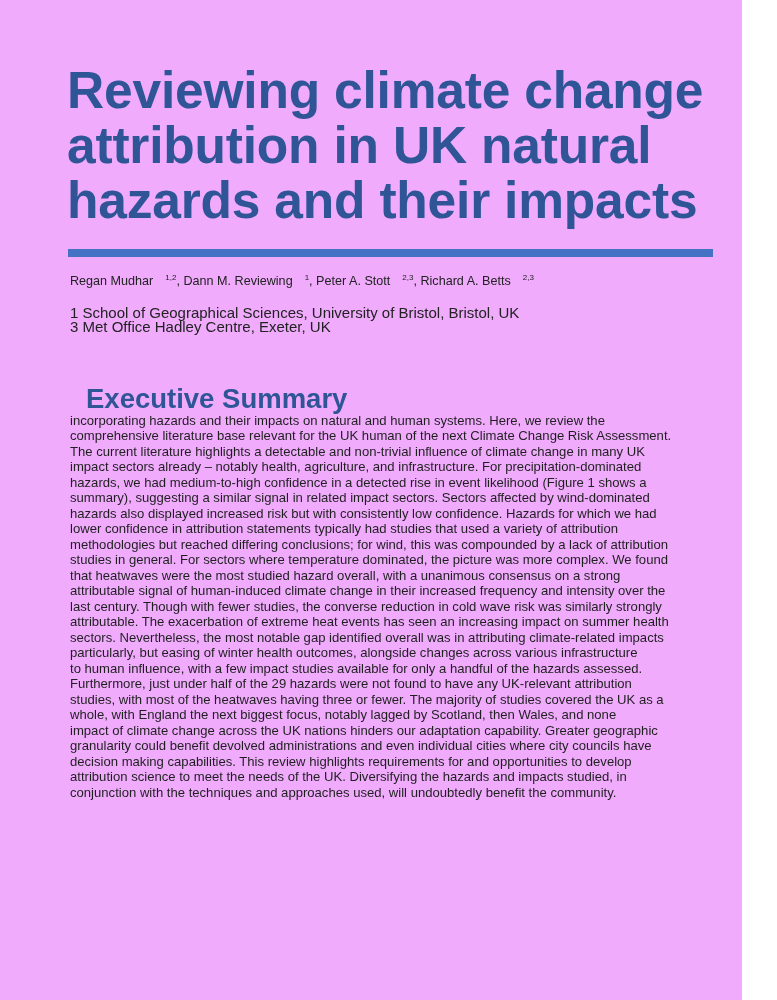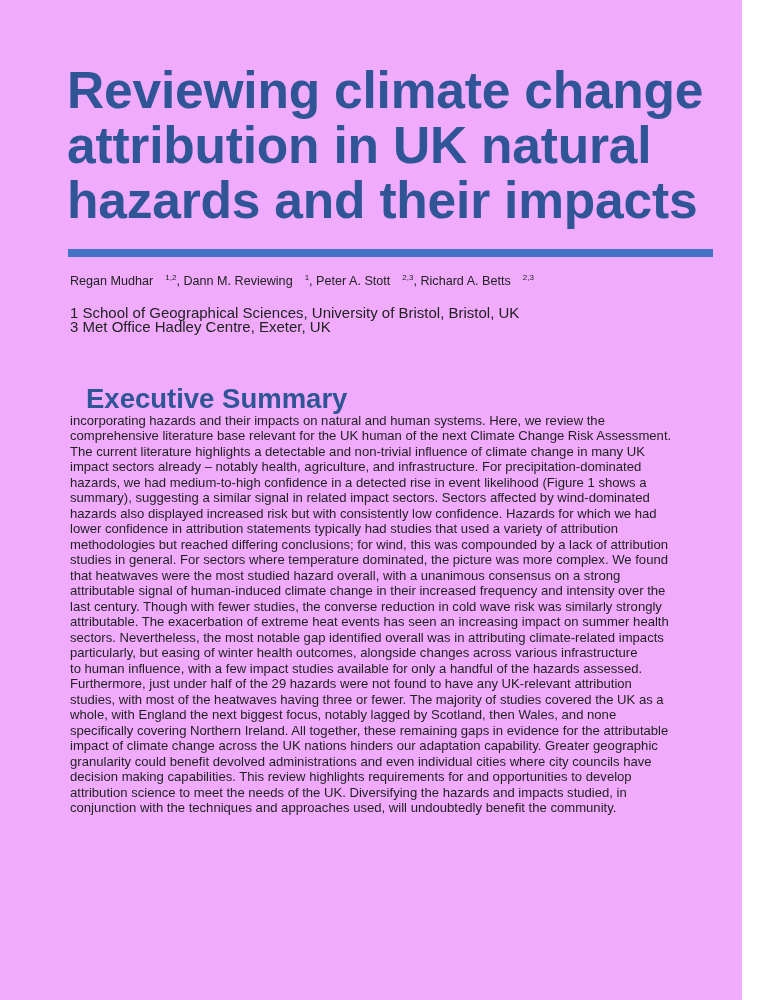--- a/index.html
+++ b/index.html
@@ -135,21 +135,20 @@
     <span class="bline">that heatwaves were the most studied hazard overall, with a unanimous consensus on a strong</span>
     <span class="bline">attributable signal of human-induced climate change in their increased frequency and intensity over the</span>
     <span class="bline">last century. Though with fewer studies, the converse reduction in cold wave risk was similarly strongly</span>
     <span class="bline">attributable. The exacerbation of extreme heat events has seen an increasing impact on summer health</span>
     <span class="bline">sectors. Nevertheless, the most notable gap identified overall was in attributing climate-related impacts</span>
     <span class="bline">particularly, but easing of winter health outcomes, alongside changes across various infrastructure</span>
     <span class="bline">to human influence, with a few impact studies available for only a handful of the hazards assessed.</span>
     <span class="bline">Furthermore, just under half of the 29 hazards were not found to have any UK-relevant attribution</span>
     <span class="bline">studies, with most of the heatwaves having three or fewer. The majority of studies covered the UK as a</span>
     <span class="bline">whole, with England the next biggest focus, notably lagged by Scotland, then Wales, and none</span>
-    <span class="bline">specifically covering Northern Ireland. All together, these remaining gaps in evidence for the attributable</span>
     <span class="bline">impact of climate change across the UK nations hinders our adaptation capability. Greater geographic</span>
     <span class="bline">granularity could benefit devolved administrations and even individual cities where city councils have</span>
     <span class="bline">decision making capabilities. This review highlights requirements for and opportunities to develop</span>
     <span class="bline">attribution science to meet the needs of the UK. Diversifying the hazards and impacts studied, in</span>
     <span class="bline">conjunction with the techniques and approaches used, will undoubtedly benefit the community.</span>
   </div>
 
 </div>
 
 </body></html>

